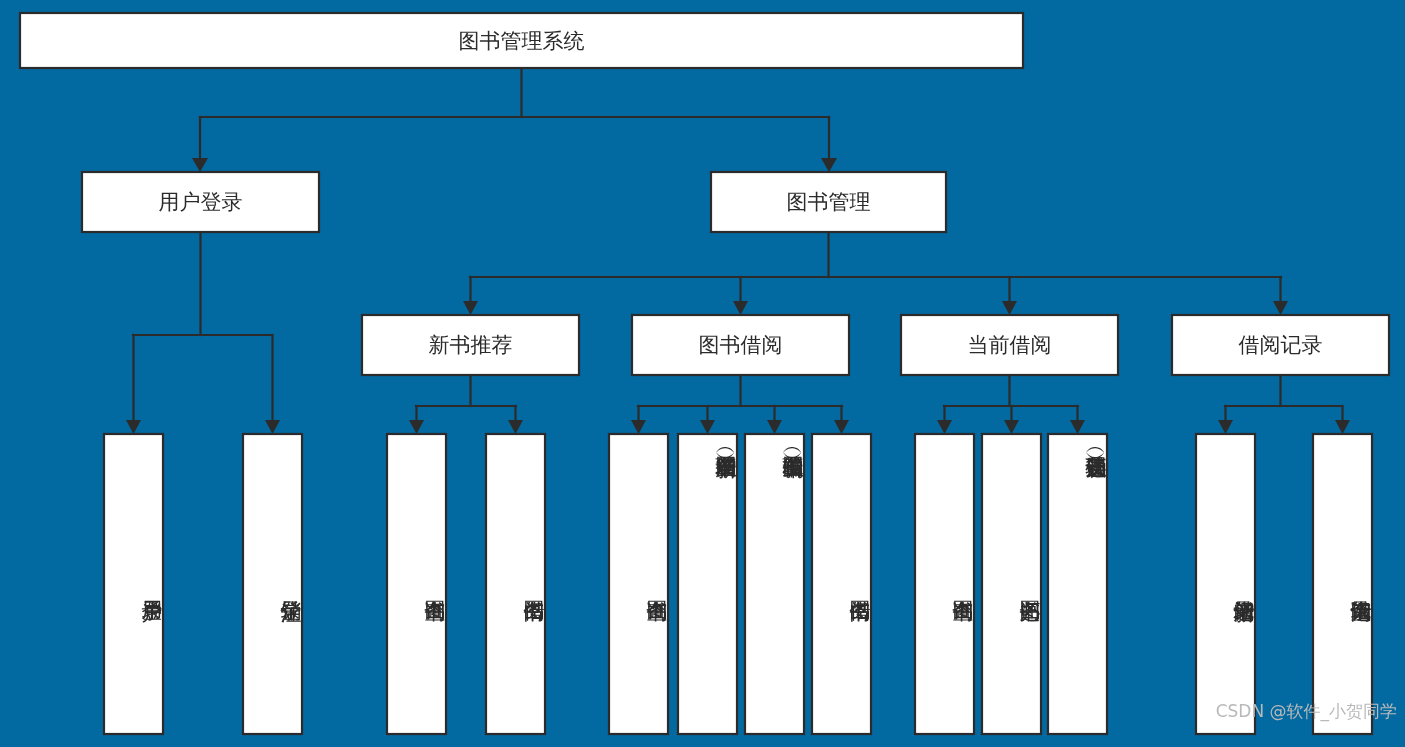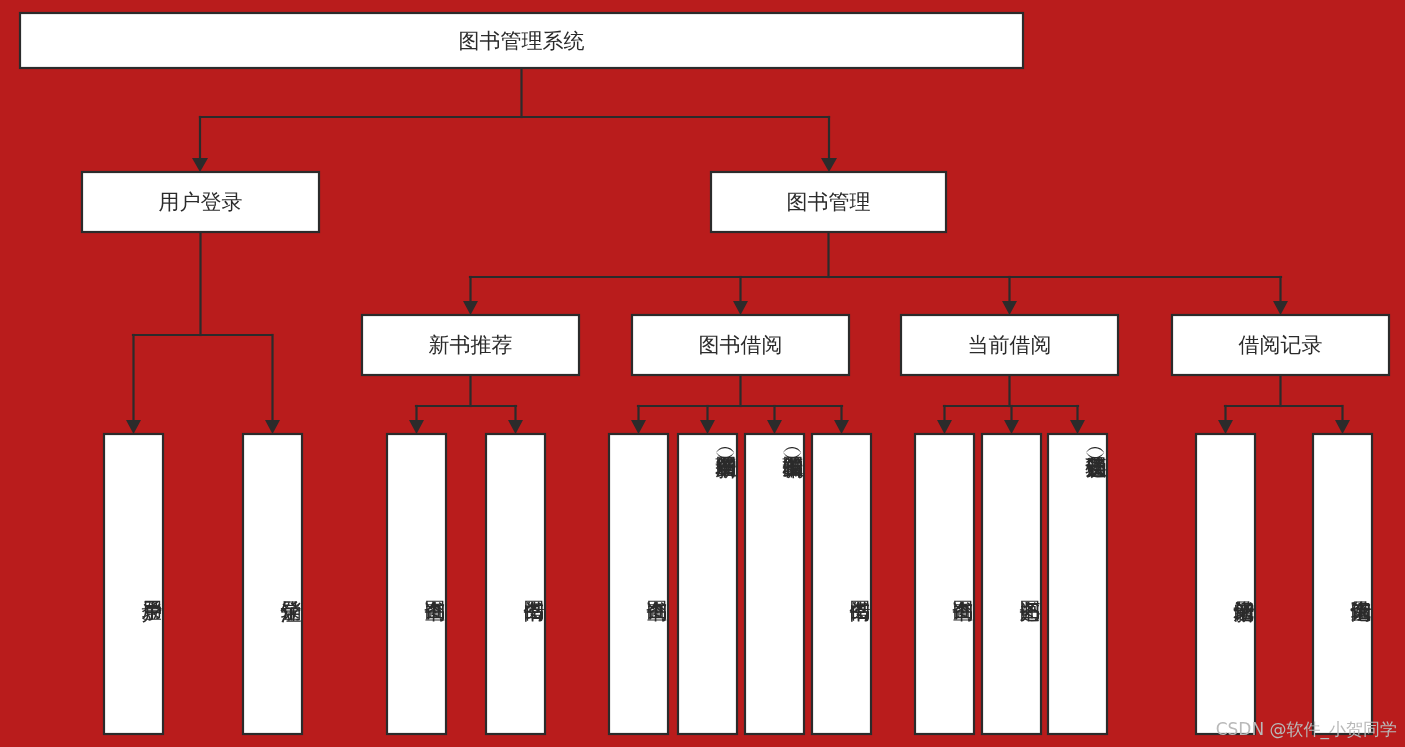--- a/index.html
+++ b/index.html
@@ -10,21 +10,21 @@
   body {
     width: 1405px;
     height: 747px;
     font-family: "DejaVu Sans", "Liberation Sans", sans-serif;
     overflow: hidden;
   }
   #diagram-root {
     position: relative;
     width: 1405px;
     height: 747px;
-    background: #b91c1c;
+    background: #0369a1;
   }
   svg.flow {
     position: absolute;
     left: 0;
     top: 0;
     width: 1405px;
     height: 747px;
     display: block;
   }
   .node-box {
@@ -68,21 +68,21 @@
     pointer-events: none;
   }
   .vert-inner {
     writing-mode: vertical-rl;
     text-orientation: upright;
     white-space: nowrap;
   }
   #watermark {
     position: absolute;
     right: 8px;
-    bottom: 6px;
+    bottom: 24px;
     font-family: "DejaVu Sans", "Liberation Sans", sans-serif;
     font-size: 17px;
     color: #b9b9b9;
     white-space: nowrap;
     pointer-events: none;
   }
 </style>
 </head>
 <body>
 

